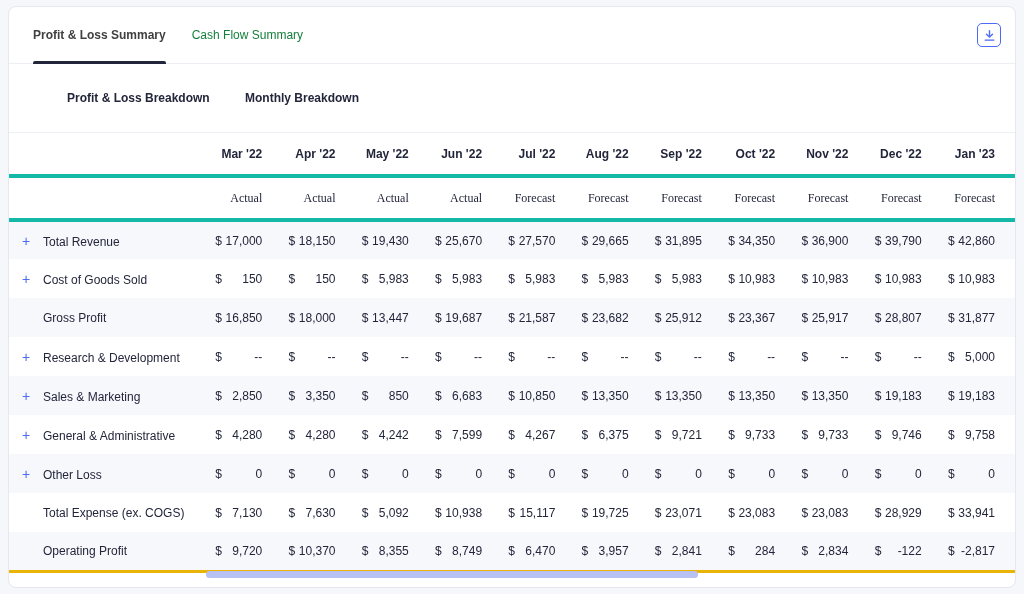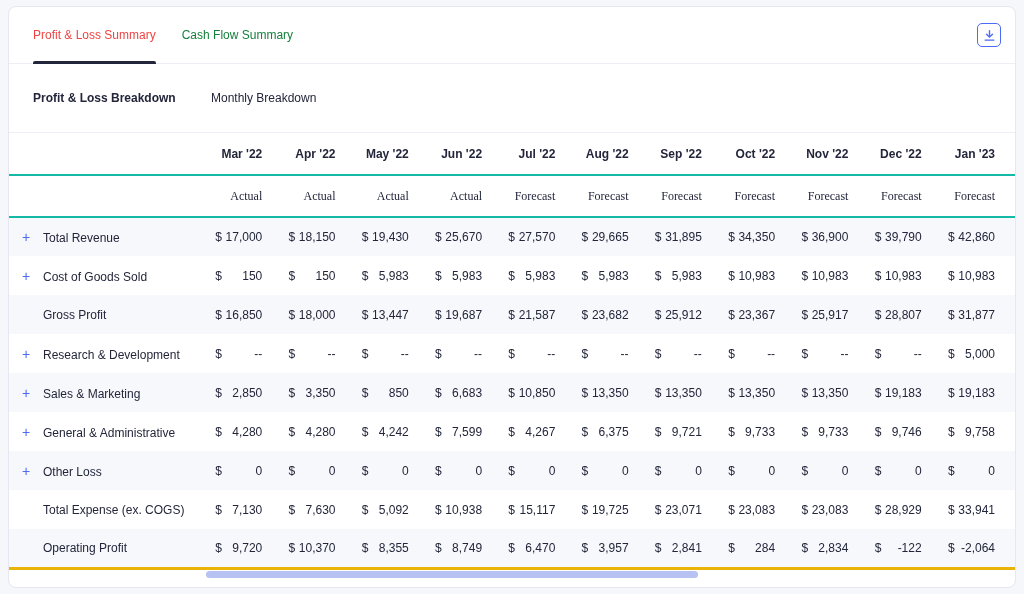--- a/index.html
+++ b/index.html
@@ -17,43 +17,43 @@
   }
   
   .tabbar {
     display:flex; align-items:stretch; height:57px;
     padding:0 14px 0 24px; border-bottom:1px solid #edeff5;
   }
   .tab {
     display:flex; align-items:center; position:relative;
     font-size:12px; margin-right:26px; cursor:pointer; white-space:nowrap;
   }
-  .tab.active { color:#ef4444; font-weight:normal; }
+  .tab.active { color:#404040; font-weight:bold; }
   .tab.active::after {
     content:""; position:absolute; left:0; right:0; bottom:-1px; height:3px;
     background:#23263a; border-radius:2px 2px 0 0;
   }
   .tab.inactive { color:#15803d; }
   .download-btn {
     margin-left:auto; align-self:center;
     width:24px; height:24px; background:#fff;
     border:1.5px solid #4c6af5; border-radius:5px;
     display:flex; align-items:center; justify-content:center; cursor:pointer;
   }
   
   .section-header {
     display:flex; align-items:center; height:69px; padding-left:24px;
     border-bottom:1px solid #edeff5;
   }
-  .breakdown-title { width:178px; font-size:12px; font-weight:bold; }
-  .monthly-title { font-size:12px; font-weight:normal; }
+  .breakdown-title { width:178px; font-size:12px; font-weight:bold;margin-left:34px; }
+  .monthly-title { font-size:12px; font-weight:bold; }
   
   table { width:100%; border-collapse:collapse; table-layout:fixed; }
   th, td { font-size:12px; color:#23263a; vertical-align:middle; }
-  thead tr { border-bottom:2px solid #14b8a6; }
+  thead tr { border-bottom:4px solid #14b8a6; }
   th.month-cell { font-weight:bold; text-align:right; padding:14px 20px 13px 0; }
   td.type-cell { text-align:right; padding:13px 20px 12px 0;font-family:Liberation Serif, serif; }
   tbody tr.data-row { height:39px; }
   tbody tr.data-row:nth-child(odd) { background:#f7f8fc; }
   tbody tr.data-row:last-child { border-bottom:3px solid #eab308; }
   td.label-cell { padding-left:13px; white-space:nowrap; }
   .plus {
     display:inline-block; width:15px; text-align:left;
     color:#4c6af5; font-size:14px; cursor:pointer;
   }
@@ -550,20 +550,20 @@
           <td class="value-cell"><span class="money">
               <span class="cur">$</span>
               <span class="amt">2,834</span>
             </span></td>
           <td class="value-cell"><span class="money">
               <span class="cur">$</span>
               <span class="amt">-122</span>
             </span></td>
           <td class="value-cell"><span class="money">
               <span class="cur">$</span>
-              <span class="amt">-2,064</span>
+              <span class="amt">-2,817</span>
             </span></td>
         </tr>
       </tbody>
     </table>
 
   <div class="hscroll-thumb"></div>
 </div>
 
 </body></html>

